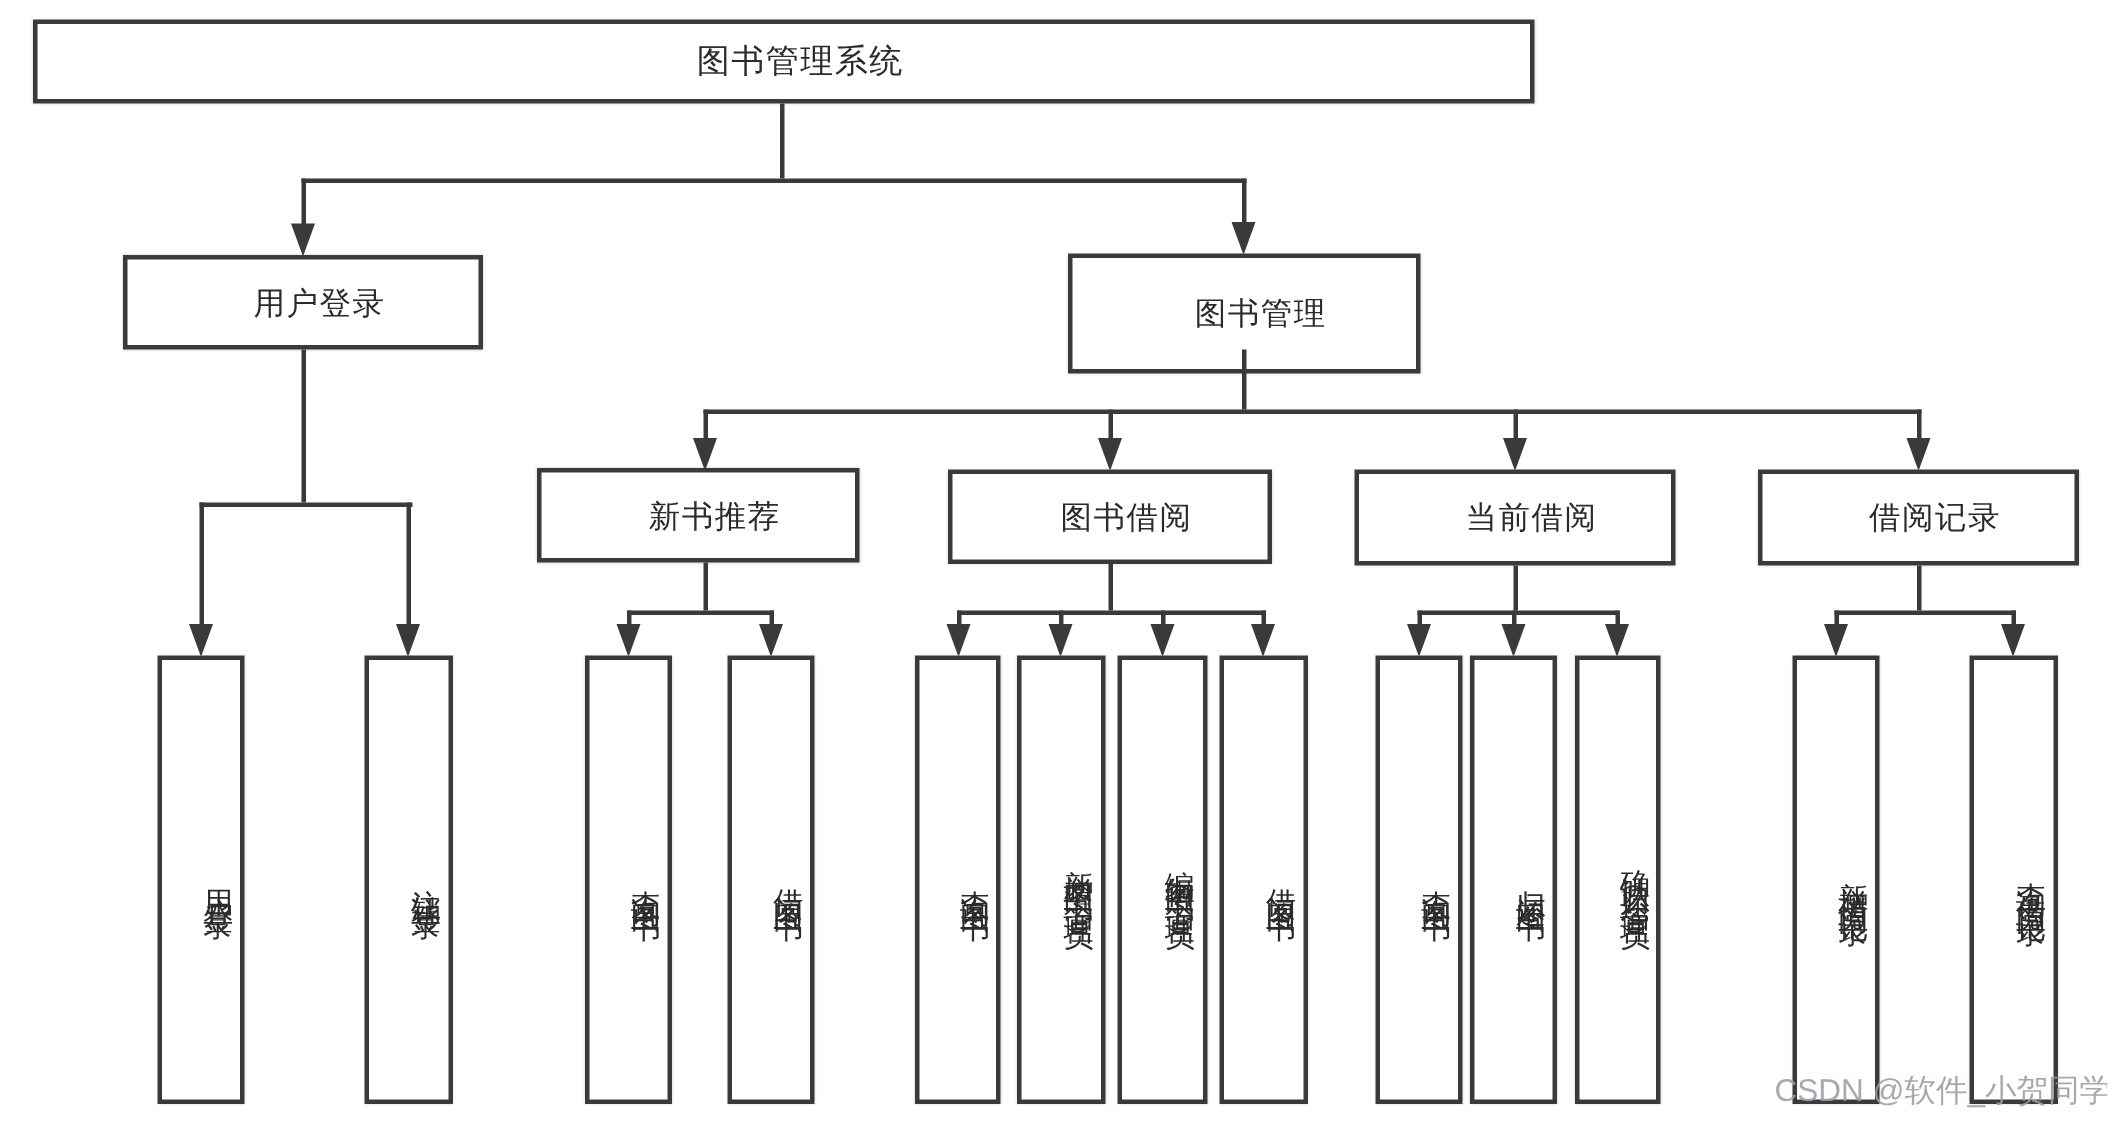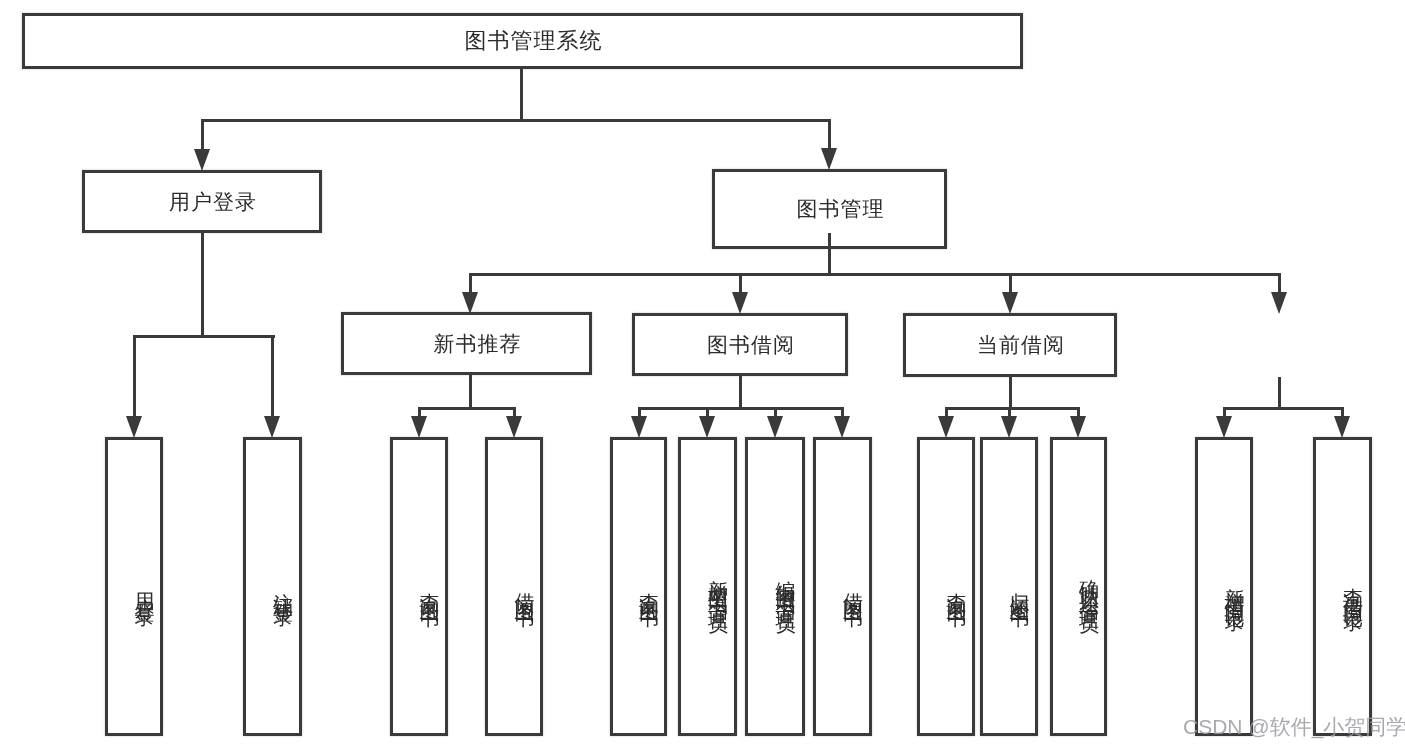--- a/index.html
+++ b/index.html
@@ -70,23 +70,24 @@
   <div class="hl" style="left:469px;top:273px;width:812px"></div>
   <div class="vl" style="left:469px;top:273px;height:22px"></div>
   <div class="arr" style="left:462px;top:292px"></div>
   <div class="vl" style="left:739px;top:273px;height:22px"></div>
   <div class="arr" style="left:732px;top:292px"></div>
   <div class="vl" style="left:1009px;top:273px;height:22px"></div>
   <div class="arr" style="left:1002px;top:292px"></div>
   <div class="vl" style="left:1278px;top:273px;height:22px"></div>
   <div class="arr" style="left:1271px;top:292px"></div>
 
-  <div class="b" style="left:341px;top:312px;width:251px;height:63px">新书推荐</div>
+  <div class="b" style="left:358px;top:312px;width:215px;height:63px">新书推荐</div>
   <div class="b" style="left:632px;top:313px;width:216px;height:63px">图书借阅</div>
   <div class="b" style="left:903px;top:313px;width:214px;height:64px">当前借阅</div>
+  <div class="b" style="left:1172px;top:313px;width:214px;height:64px">借阅记录</div>
 
   <div class="vl" style="left:469px;top:375px;height:32px"></div>
   <div class="hl" style="left:418px;top:407px;width:98px"></div>
   <div class="vl" style="left:418px;top:407px;height:12px"></div>
   <div class="arr" style="left:411px;top:416px"></div>
   <div class="vl" style="left:513px;top:407px;height:12px"></div>
   <div class="arr" style="left:506px;top:416px"></div>
 
   <div class="vl" style="left:739px;top:376px;height:31px"></div>
   <div class="hl" style="left:638px;top:407px;width:206px"></div>

